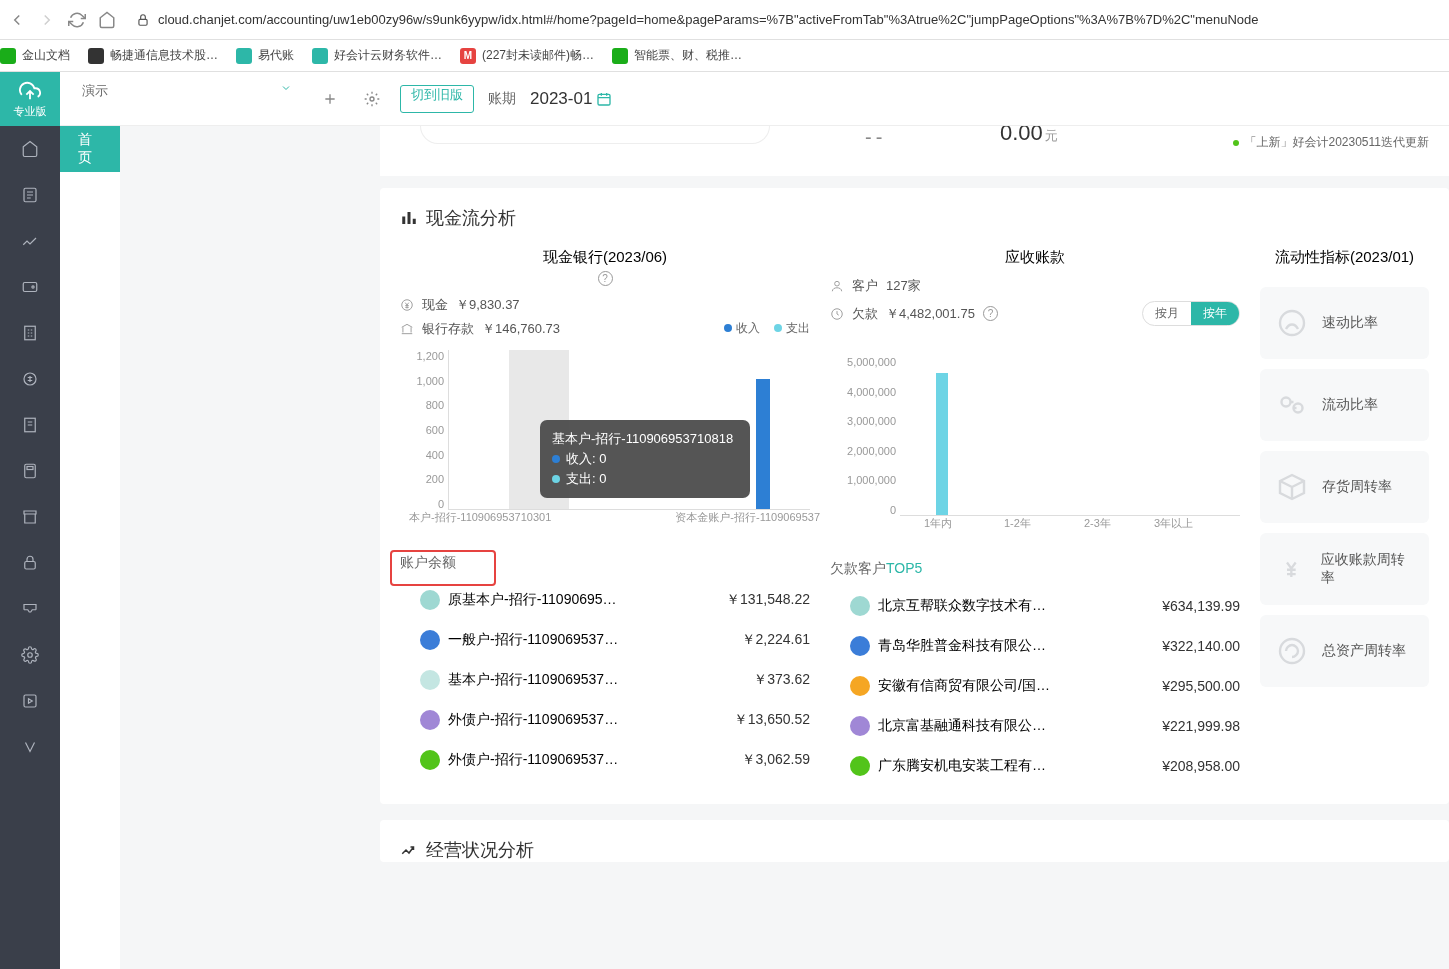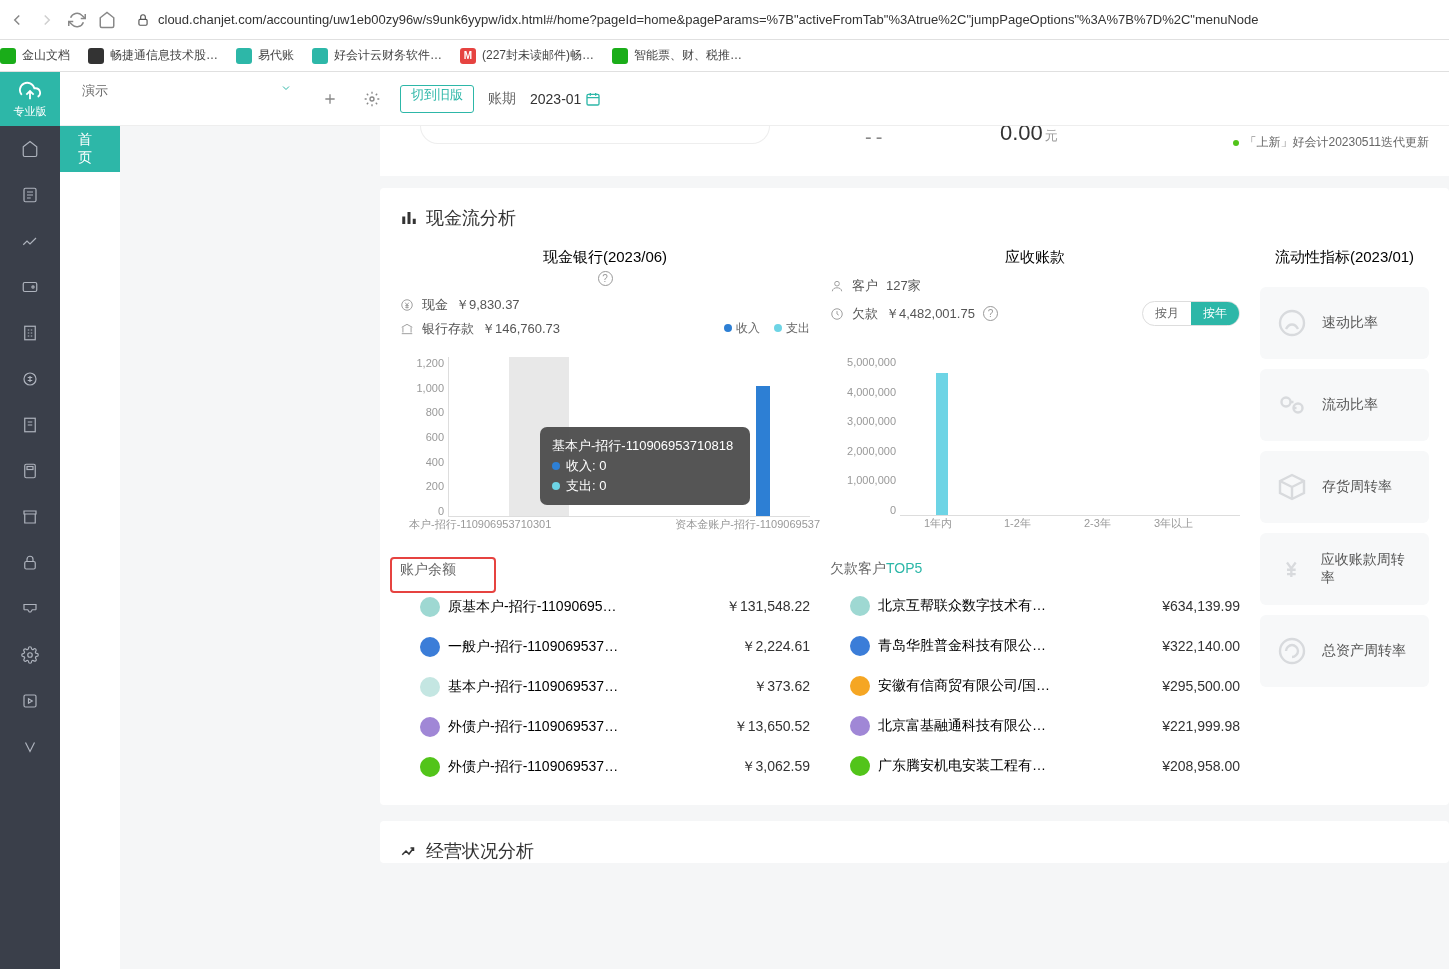--- a/index.html
+++ b/index.html
@@ -29,21 +29,21 @@
     .sidebar-item svg { width: 18px; height: 18px; }
     
     .tab-col { width: 60px; background: #fff; }
     .main { flex: 1; display: flex; flex-direction: column; overflow: hidden; }
     
     .topbar { height: 54px; background: #fff; display: flex; align-items: center; padding: 0 12px; gap: 14px; border-bottom: 1px solid #eee; }
     .org-select { flex: 0 0 230px; height: 34px; display: flex; align-items: flex-start; justify-content: space-between; padding: 0 10px; color: #666; cursor: pointer; }
     .top-btn { width: 28px; height: 28px; display: flex; align-items: center; justify-content: center; color: #888; cursor: pointer; }
     .switch-old { height: 28px; padding: 0 10px; border: 1px solid #2db7a8; color: #2db7a8; border-radius: 3px; display: flex; align-items: flex-start; cursor: pointer; font-size: 13px; }
     .period-label { color: #666; font-size: 14px; }
-    .period-val { color: #333; display: flex; align-items: center; gap: 4px; font-size: 14px; }
+    .period-val { color: #333; display: flex; align-items: center; gap: 4px; font-size: 17px; }
     .cal-icon { color: #2db7a8; }
     .page-tab { padding: 0 18px; display: flex; align-items: center; background: #2db7a8; color: #fff; font-size: 14px; }
     
     .content { flex: 1; overflow-y: auto; background: #f5f6f7; padding-left: 0; }
     .content-inner { margin-left: 260px; }
     .big-amount { font-size: 22px; font-weight: 500; color: #333; margin-right: 160px; }
     .news-item { position: absolute; right: 20px; font-size: 12px; color: #666; display: flex; align-items: center; gap: 6px; }
     .news-dot { width: 6px; height: 6px; background: #52c41a; border-radius: 50%; }
     
     .panel { background: #fff; border-radius: 4px; padding: 18px 20px; margin-bottom: 16px; }
@@ -58,21 +58,21 @@
     .col-h { font-size: 15px; font-weight: 500; margin-bottom: 10px; display: flex; align-items: center; gap: 4px; flex-direction: column; }
     .help-icon { width: 15px; height: 15px; border: 1.3px solid #999; border-radius: 50%; display: inline-flex; align-items: center; justify-content: center; font-size: 10px; color: #999; }
     .kv-line { display: flex; align-items: center; gap: 8px; font-size: 13px; color: #555; margin-bottom: 6px; }
     .kv-line svg { width: 14px; height: 14px; color: #999; }
     
     .legend { display: flex; gap: 14px; align-items: center; justify-content: flex-end; font-size: 12px; color: #666; margin-top: -24px; margin-bottom: 8px; }
     .leg-dot { width: 8px; height: 8px; border-radius: 50%; display: inline-block; margin-right: 4px; }
     .dot-a { background: #2d7fd4; }
     .dot-b { background: #6dd4e5; }
     
-    .chart-wrap { position: relative; height: 190px; margin-top: 20px; }
+    .chart-wrap { position: relative; height: 190px; margin-top: 13px; }
     .y-axis { position: absolute; left: 0; top: 0; height: 160px; width: 44px; display: flex; flex-direction: column; justify-content: space-between; text-align: right; font-size: 11px; color: #999; }
     .plot { position: absolute; left: 48px; right: 0; top: 0; height: 160px; border-left: 1px solid #ddd; border-bottom: 1px solid #ddd; }
     .plot-x { position: absolute; bottom: -16px; font-size: 11px; color: #999; white-space: nowrap; }
     .bar-grey { position: absolute; width: 60px; background: #e8e8e8; bottom: 0; top: 0; left: 60px; }
     .bar-blue { position: absolute; width: 14px; background: #2d7fd4; bottom: 0; height: 130px; right: 40px; }
     
     .tooltip { position: absolute; left: 140px; top: 70px; background: rgba(70,70,70,0.92); color: #fff; padding: 10px 12px; border-radius: 7px; font-size: 13px; min-width: 210px; }
     .tooltip .tt-row { display: flex; align-items: center; gap: 6px; margin-top: 2px; }
     .tt-dot { width: 8px; height: 8px; border-radius: 50%; }
     

